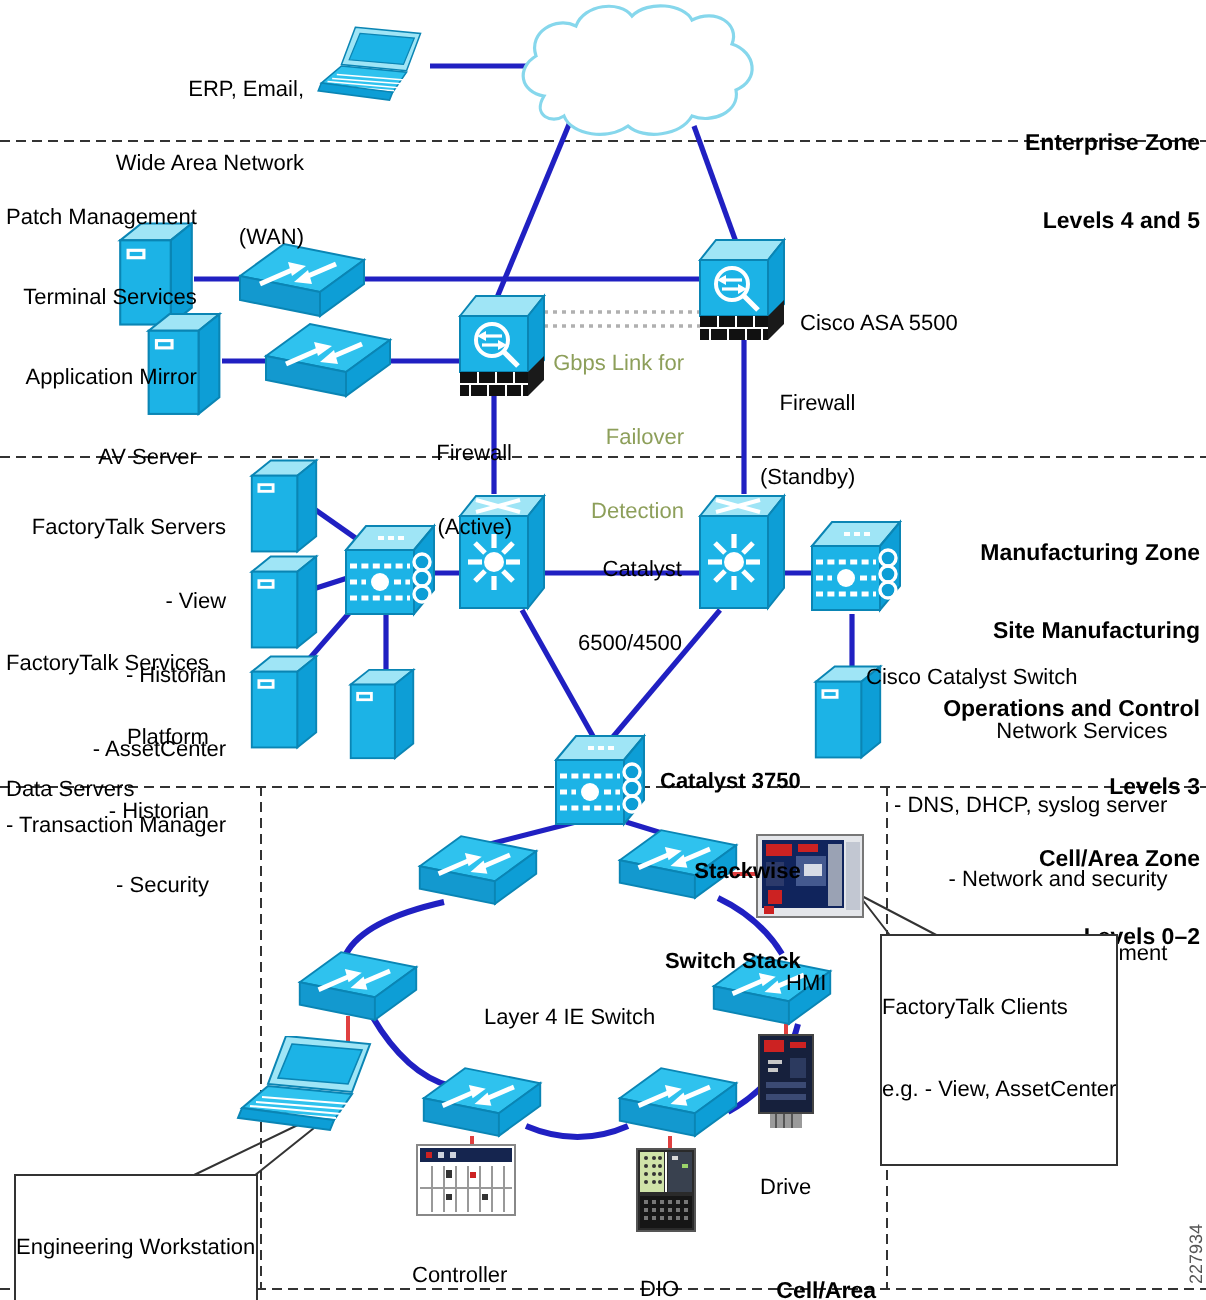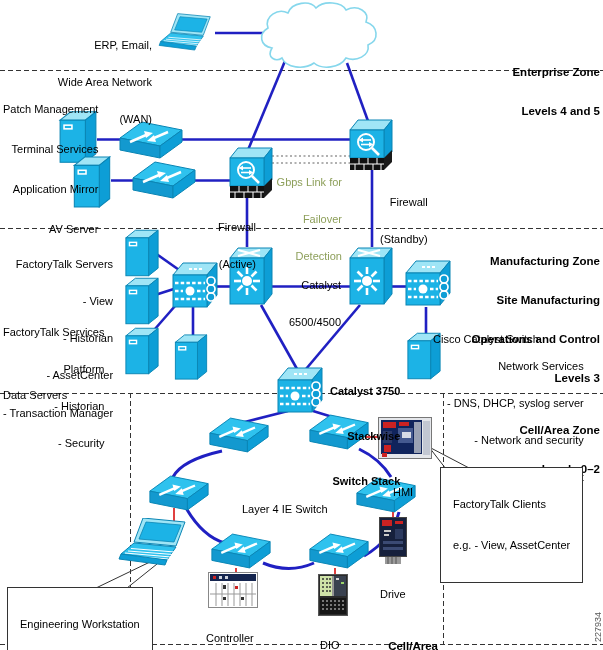--- a/index.html
+++ b/index.html
@@ -7,21 +7,21 @@
           font-family:"Liberation Sans",sans-serif;}
   #wires{position:absolute;left:0;top:0;}
   .ic{position:absolute;}
   .lbl{position:absolute;font-size:11px;line-height:12.4px;color:#000;white-space:pre;}
   .lh15{line-height:15px;font-weight:bold;}
   .r{text-align:right;}
   .c{text-align:center;}
   .b{font-weight:bold;font-size:11.5px;line-height:13px;}
   .green{color:#8d9f5a;}
   .callout{position:absolute;border:1px solid #333;background:#fff;font-size:11px;
-           line-height:13.5px;padding:3px 12px;white-space:pre;z-index:6;}
+           line-height:13.5px;padding:3px 0;white-space:pre;z-index:6;}
   .lbl{z-index:5;text-align:right;}
   .ic{z-index:3;}
   .fig-num{position:absolute;right:0px;top:612px;font-size:9px;color:#555;
            writing-mode:vertical-rl;transform:rotate(180deg);z-index:5;}
 </style>
 </head>
 <body>
 
 <div id="canvas">
 
@@ -378,37 +378,40 @@
     <div>Levels 4 and 5</div>
   </div>
 
   <div class="lbl" style="left:3px;top:76px;line-height:13.4px">
     <div>Patch Management</div>
     <div>Terminal Services</div>
     <div>Application Mirror</div>
     <div>AV Server</div>
   </div>
 
+  <div class="lbl" style="left:400px;top:131px">
+    <div>Cisco ASA 5500</div>
+  </div>
 
   <div class="lbl c" style="left:198px;top:196px;width:58px">
     <div>Firewall</div>
     <div>(Active)</div>
   </div>
   <div class="lbl" style="left:380px;top:171px">
     <div>Firewall</div>
     <div>(Standby)</div>
   </div>
 
   <div class="lbl c green" style="left:272px;top:151px;width:70px">
     <div>Gbps Link for</div>
     <div>Failover</div>
     <div>Detection</div>
   </div>
 
-  <div class="lbl b r" style="right:3px;top:229px">
+  <div class="lbl b r" style="right:3px;top:245px">
     <div>Manufacturing Zone</div>
     <div>Site Manufacturing</div>
     <div>Operations and Control</div>
     <div>Levels 3</div>
   </div>
 
   <div class="lbl" style="left:3px;top:233px">
     <div>FactoryTalk Servers</div>
     <div>- View</div>
     <div>- Historian</div>

